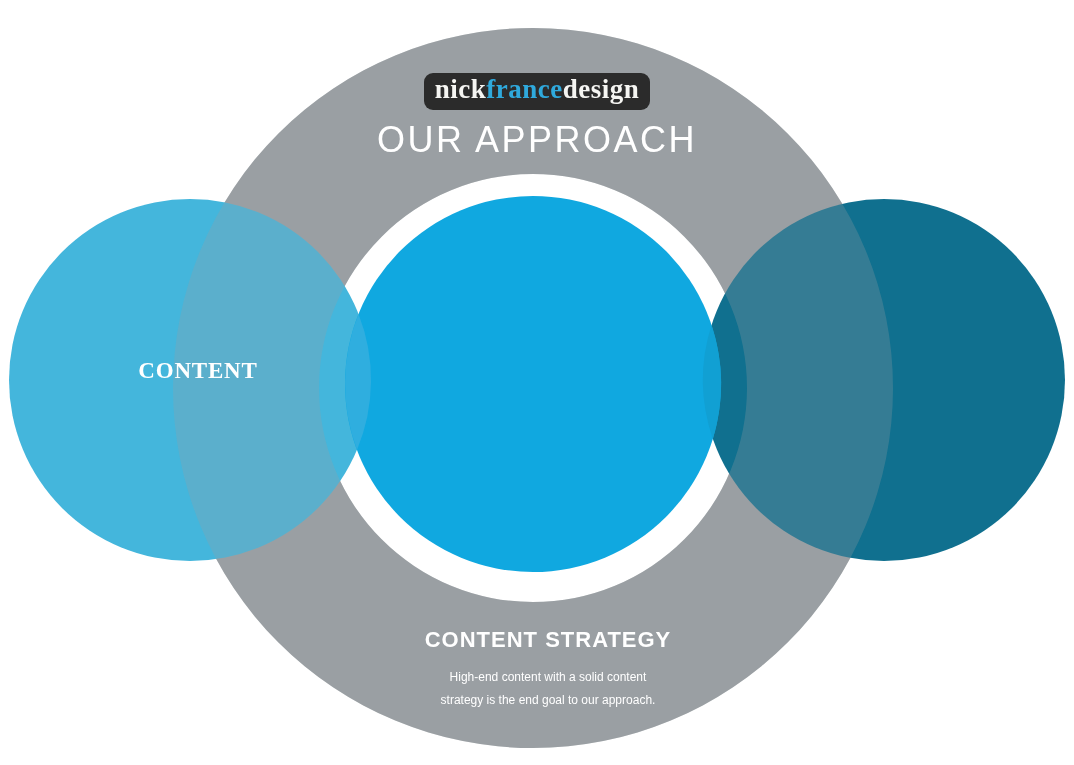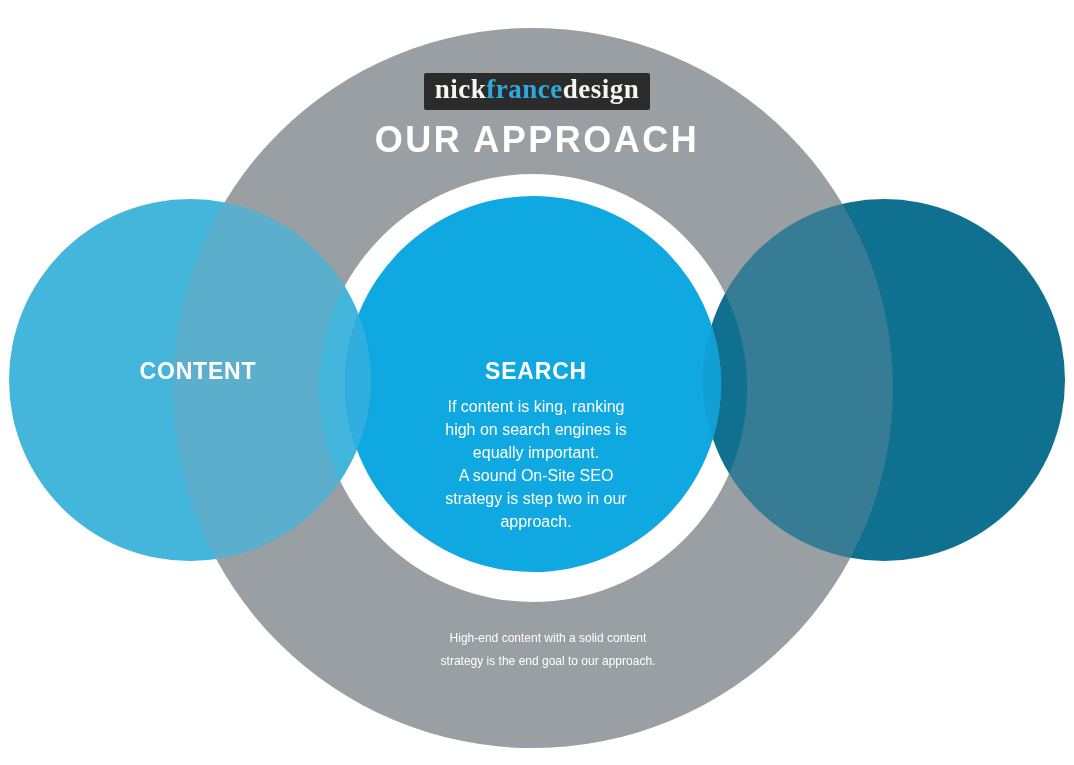--- a/index.html
+++ b/index.html
@@ -24,58 +24,58 @@
     position: absolute;
     top: 73px;
     left: 0;
     right: 0;
     text-align: center;
     pointer-events: none;
   }
   .logo-box {
     display: inline-block;
     padding: 2px 11px 5px 11px;
-    border-radius: 2px;
+    border-radius: 9px;
     font-family: "Liberation Serif", serif;
     font-weight: bold;
     font-size: 27px;
     letter-spacing: 0.5px;
     line-height: 1.1;
   }
   .page-title {
     position: absolute;
     top: 119px;
     left: 0;
     right: 0;
     margin: 0;
     text-align: center;
     color: #ffffff;
     font-size: 36px;
-    font-weight: bold;
+    font-weight: normal;
     letter-spacing: 2.5px;
   }
   .bubble {
     position: absolute;
     width: 280px;
     text-align: center;
     color: #ffffff;
   }
   .bubble h2 {
     margin: 0 0 10px 0;
     font-size: 23px;
     font-weight: bold;
     letter-spacing: 0.8px;
   }
   .bubble p {
     margin: 0;
     font-size: 16px;
     line-height: 23px;
     white-space: pre-line;
   }
-  .bubble-content { left: 58px;  top: 358px; }
+  .bubble-content { left: 58px;  top: 358px; font-family: Liberation Serif, serif; }
   .bubble-search  { left: 396px; top: 358px; }
   .bubble-social  { left: 738px; top: 358px; }
   .footer-block {
     position: absolute;
     left: 388px;
     top: 627px;
     width: 320px;
     text-align: center;
     color: #ffffff;
   }
@@ -121,31 +121,23 @@
       <span style="color: rgb(245, 245, 242);">nick</span><span style="color: rgb(47, 169, 220);">france</span><span style="color: rgb(245, 245, 242);">design</span>
     </span>
   </div>
 
   <h1 class="page-title">OUR APPROACH</h1>
 
   <div class="bubble bubble-content">
     <h2>CONTENT</h2>
   </div>
 
-  <div class="bubble bubble-search">
-    <h2>SEARCH</h2>
-    <p>If content is king, ranking
-high on search engines is
-equally important.
-A sound On-Site SEO
-strategy is step two in our
-approach.</p>
-  </div>
 
   <div class="bubble bubble-social">
   </div>
 
   <div class="footer-block">
+    <h2>CONTENT STRATEGY</h2>
     <p>High-end content with a solid content
 strategy is the end goal to our approach.</p>
   </div>
 
 </div>
 
 </body></html>

